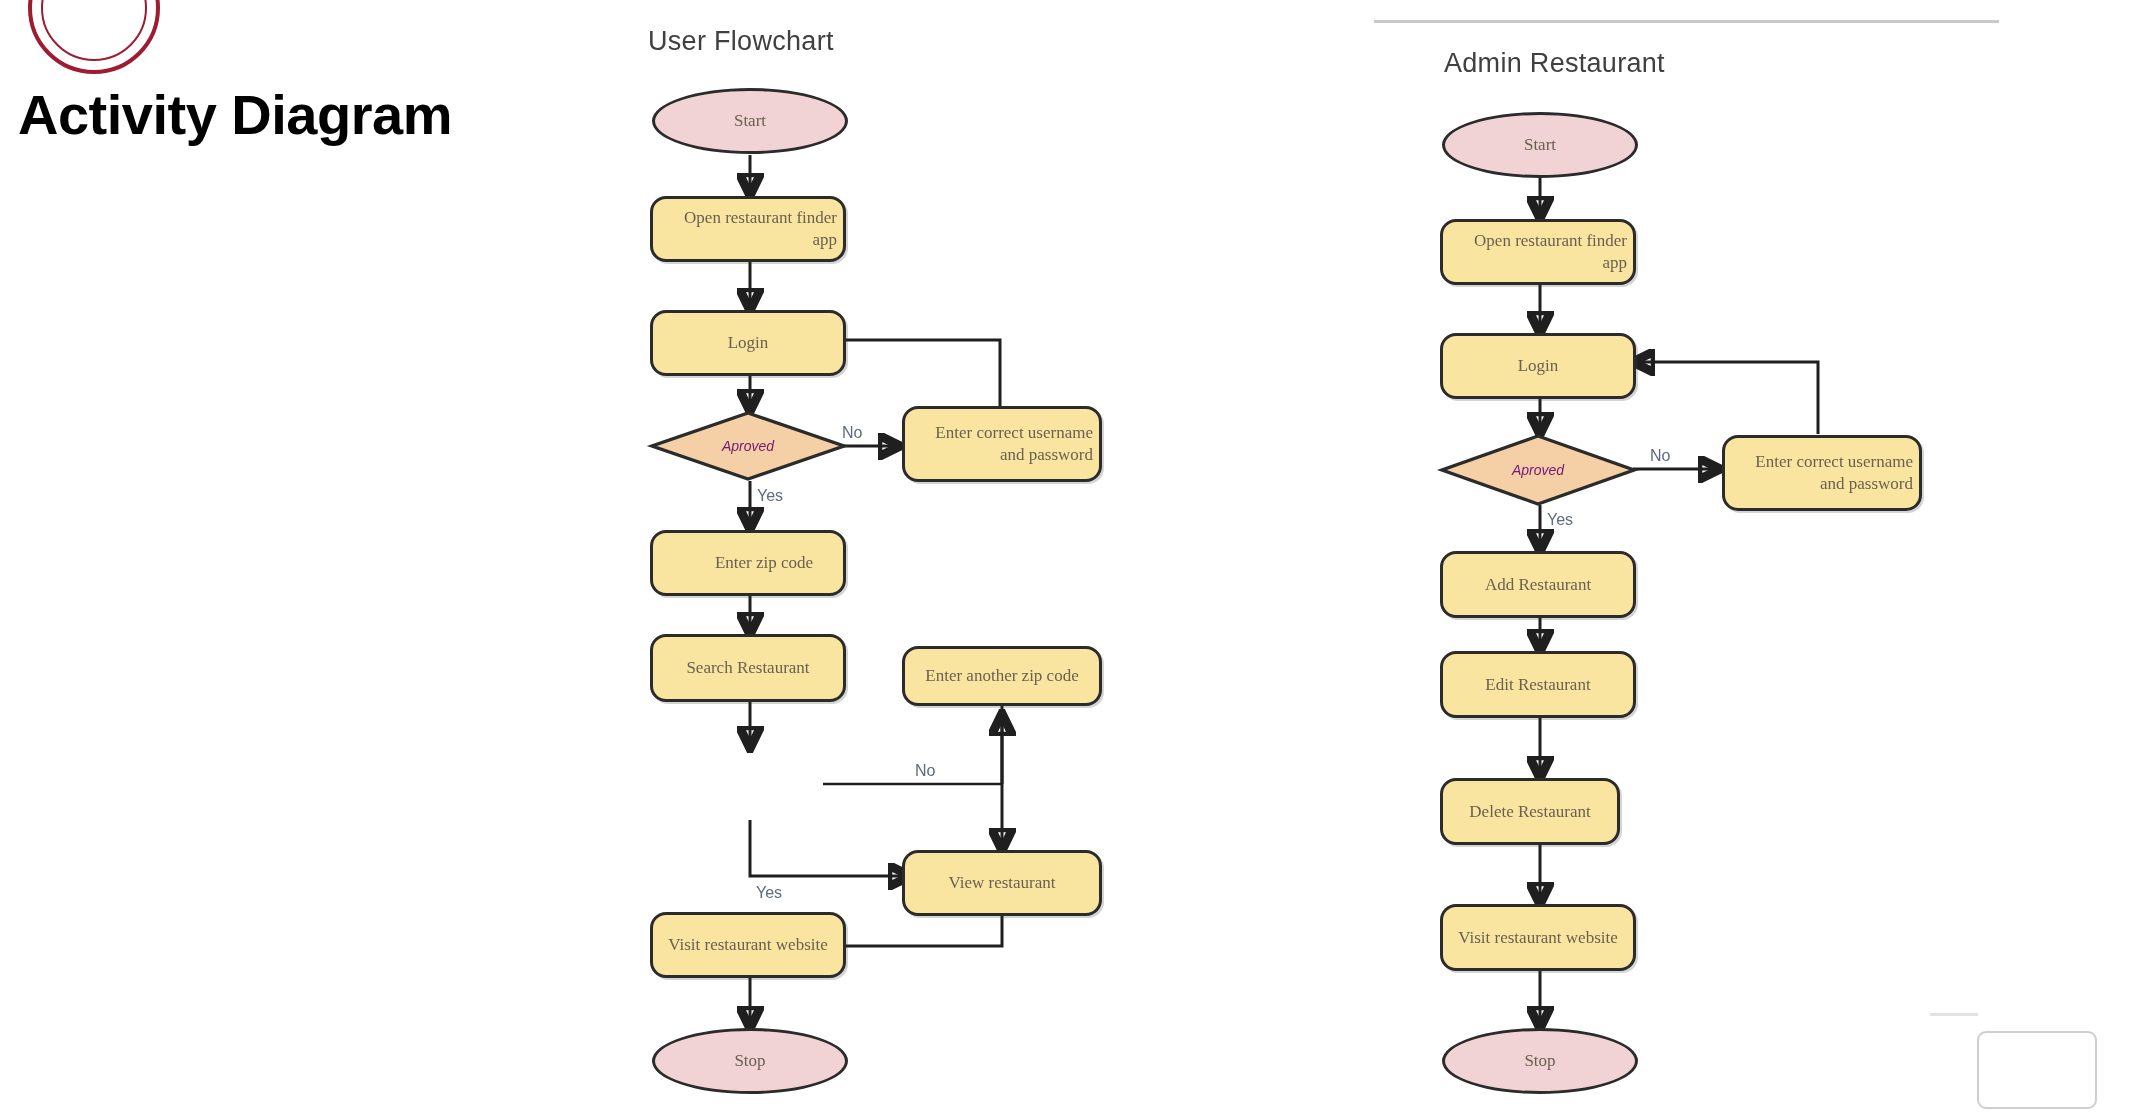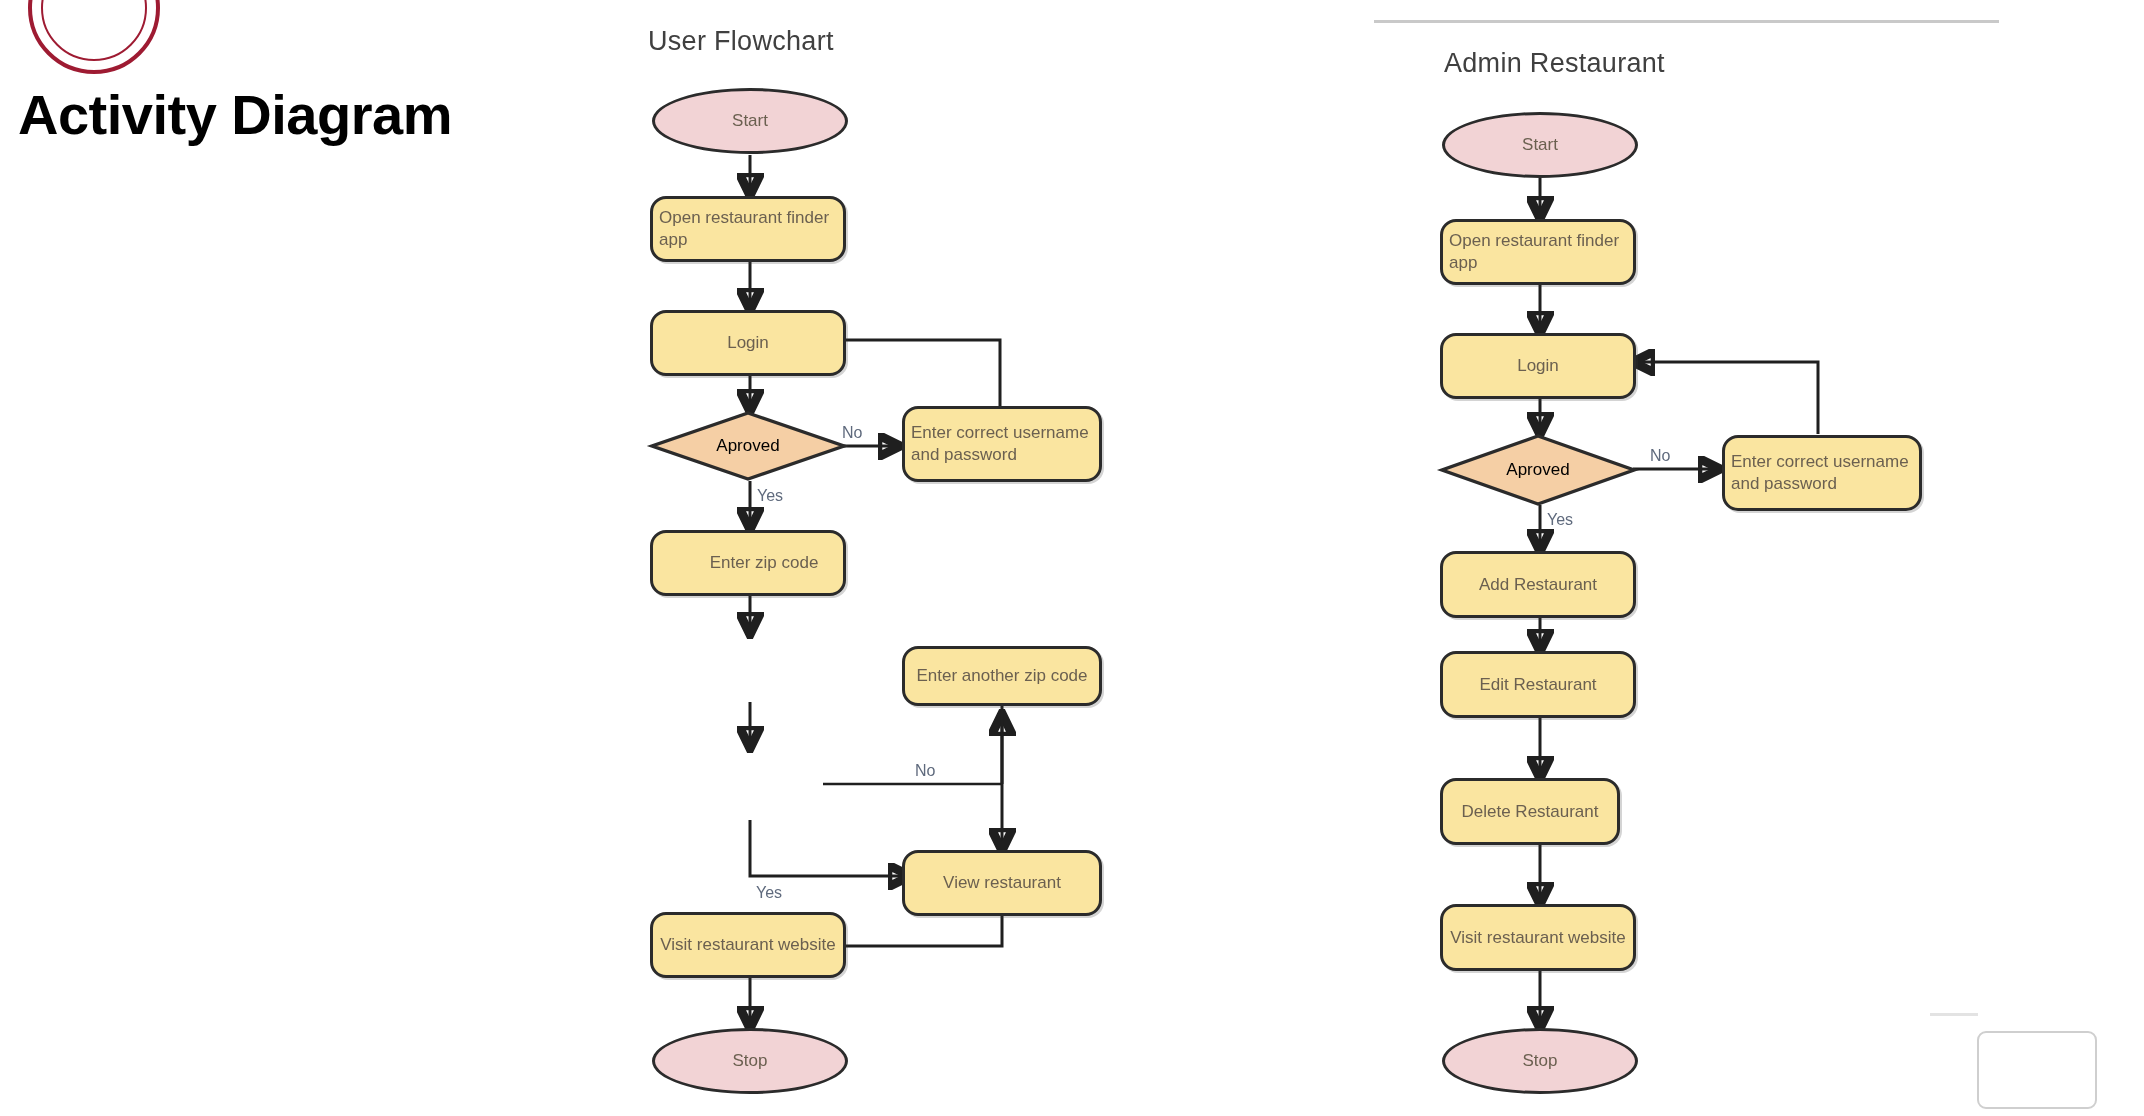--- a/index.html
+++ b/index.html
@@ -96,25 +96,26 @@
     letter-spacing: 0.3px;
   }
 
   
   .node {
     position: absolute;
     box-sizing: border-box;
     display: flex;
     align-items: center;
     justify-content: center;
-    text-align: left;
+    text-align: right;
     color: #6b6050;
     font-size: 17px;
     line-height: 1.28;
     z-index: 4;
+    font-family: Liberation Serif, serif;
   }
   .node.terminal {
     background: #f2d3d5;
     border: 3px solid #2b2b2b;
     border-radius: 50%;
   }
   .node.process {
     background: #fae5a0;
     border: 3px solid #2b2b2b;
     border-radius: 16px;
@@ -127,23 +128,24 @@
     z-index: 4;
   }
   .decision svg { display: block; overflow: visible; }
   .decision .decision-label {
     position: absolute;
     left: 0; top: 0;
     width: 100%; height: 100%;
     display: flex;
     align-items: center;
     justify-content: center;
-    font-size: 17px;
-    color: #000000;
+    font-size: 14px;
+    color: #701a75;
     pointer-events: none;
+    font-style: italic;
   }
 
   
   .conn-layer {
     position: absolute;
     left: 0; top: 0;
     width: 100%; height: 100%;
     z-index: 2;
     overflow: visible;
   }
@@ -236,20 +238,23 @@
   </div>
 
   <div class="node process" style="left:342px; top:406px; width:200px; height:76px;">
     <span class="node-text">Enter correct username and password</span>
   </div>
 
   <div class="node process" style="left:90px; top:530px; width:196px; height:66px;padding-left:32px;">
     <span class="node-text">Enter zip code</span>
   </div>
 
+  <div class="node process" style="left:90px; top:634px; width:196px; height:68px;">
+    <span class="node-text">Search Restaurant</span>
+  </div>
 
 
   <div class="node process" style="left:342px; top:646px; width:200px; height:60px;">
     <span class="node-text">Enter another zip code</span>
   </div>
 
   <div class="node process" style="left:342px; top:850px; width:200px; height:66px;">
     <span class="node-text">View restaurant</span>
   </div>
 

